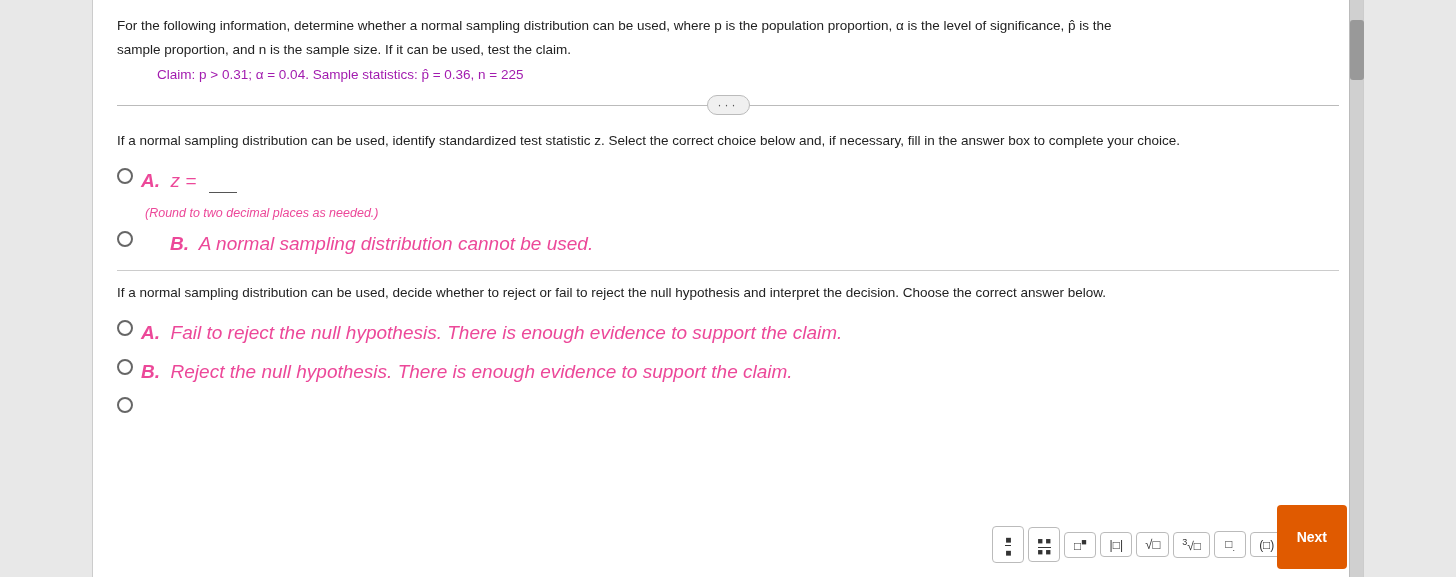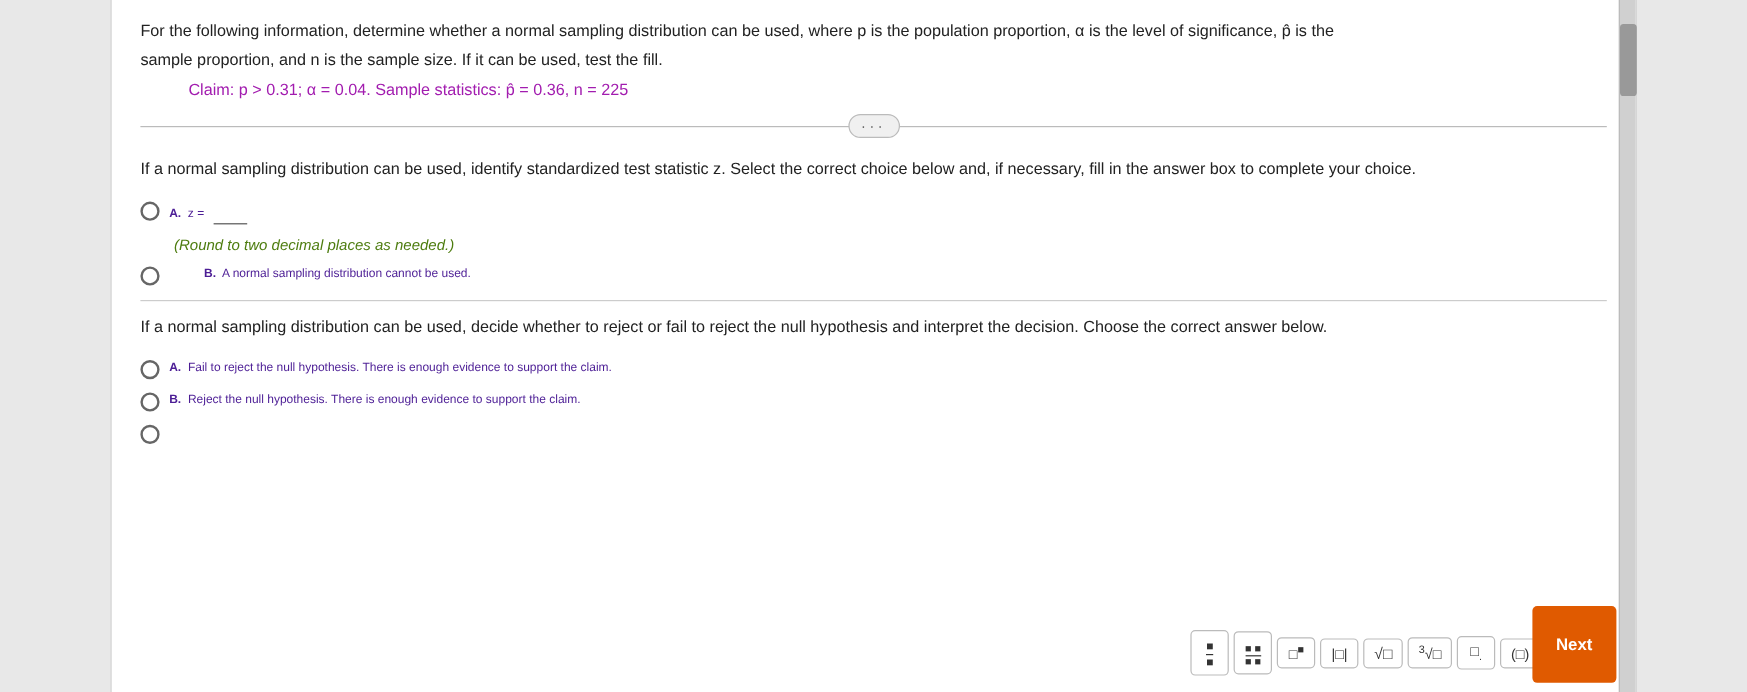--- a/index.html
+++ b/index.html
@@ -77,42 +77,43 @@
       border-radius: 50%;
       border: 2px solid #666;
       display: inline-block;
       margin-right: 8px;
       margin-top: 1px;
       flex-shrink: 0;
       background: #fff;
       cursor: pointer;
     }
     .option-label {
-      font-size: 10px;
-      color: #4c1d95;
-      line-height: 1.5;
+      font-size: 19px;
+      color: #ec4899;
+      line-height: 1.5;
+      font-style: italic;
     }
     .option-label strong {
       font-weight: bold;
     }
     .z-input {
       width: 28px;
       height: 20px;
       border: 1px solid #555;
       border-left: none;
       border-top: none;
       border-right: none;
       outline: none;
       font-size: 13px;
       vertical-align: middle;
       margin-left: 2px;
     }
     .round-note {
       font-size: 12.5px;
-      color: #4d7c0f;
+      color: #ec4899;
       margin-left: 28px;
       margin-top: 2px;
       font-style: italic;
     }
     .section-divider {
       border: none;
       border-top: 1px solid #ccc;
       margin: 12px 0;
     }
     .scroll-bar {
@@ -184,21 +185,21 @@
 </head>
 <body>
 
 <div class="main-container">
 
   <div class="scroll-bar">
     <div class="scroll-thumb"></div>
   </div>
 
   <p class="intro-text">For the following information, determine whether a normal sampling distribution can be used, where p is the population proportion, α is the level of significance, p̂ is the</p>
-  <p class="intro-text">sample proportion, and n is the sample size. If it can be used, test the fill.</p>
+  <p class="intro-text">sample proportion, and n is the sample size. If it can be used, test the claim.</p>
   <p class="claim-text">Claim: p &gt; 0.31; α = 0.04. Sample statistics: p̂ = 0.36, n = 225</p>
 
   <div class="divider-row">
     <div class="divider-line"></div>
     <button class="dots-button">···</button>
   </div>
 
   <p class="question-text">If a normal sampling distribution can be used, identify standardized test statistic z. Select the correct choice below and, if necessary, fill in the answer box to complete your choice.</p>
 
   <div class="option-row">

